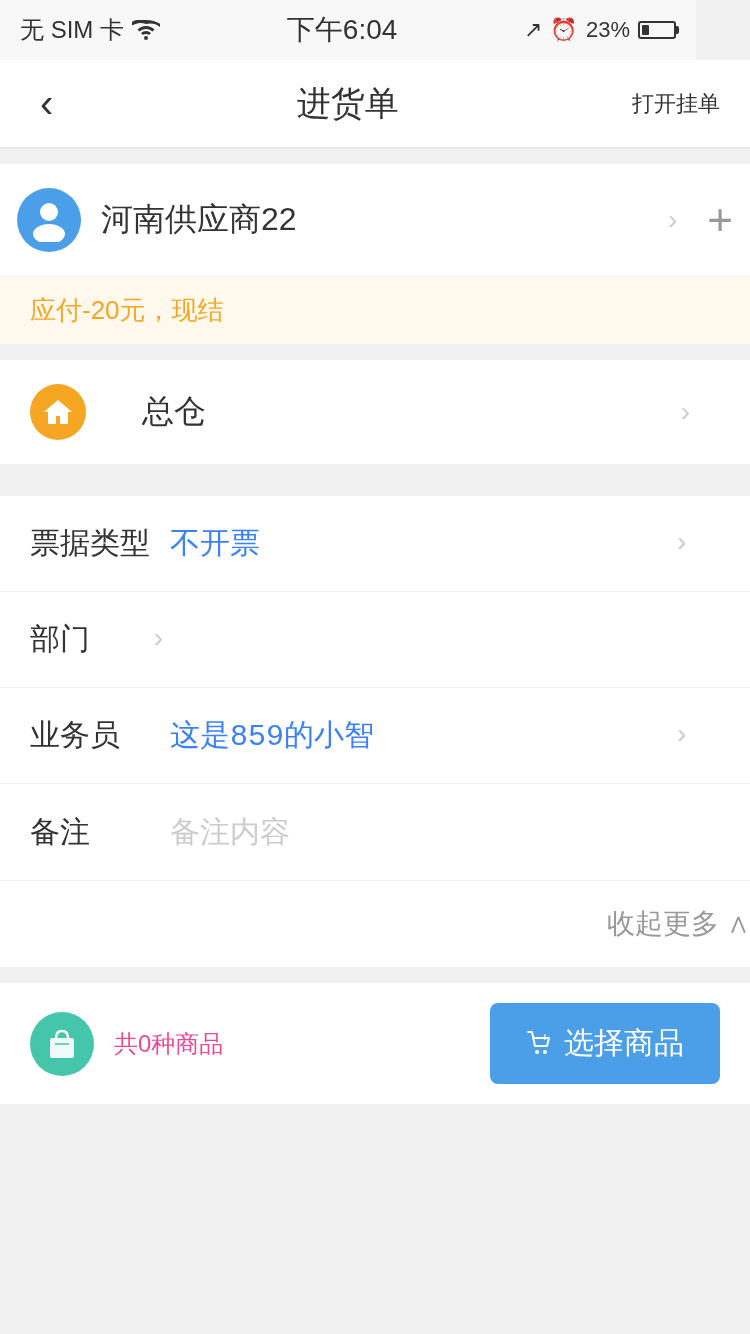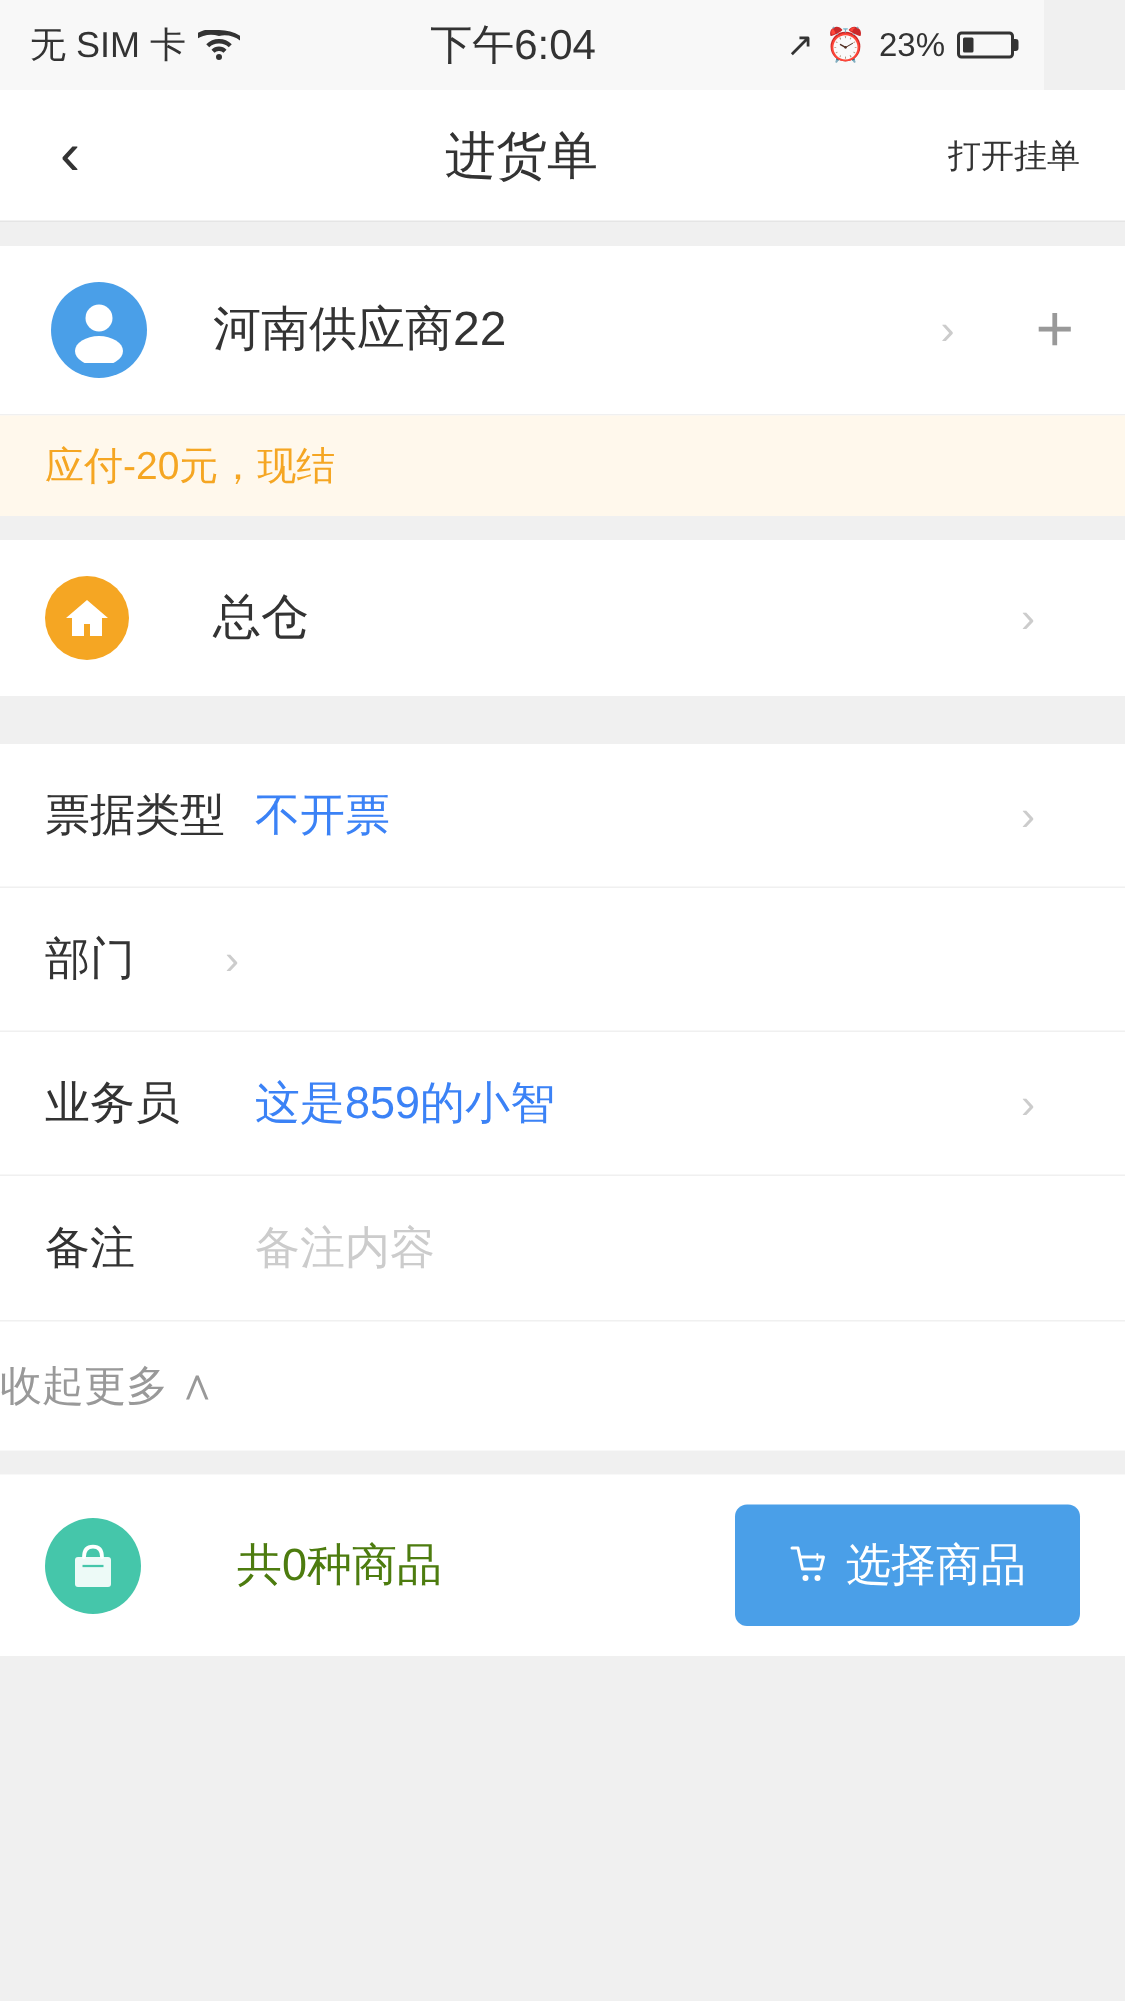--- a/index.html
+++ b/index.html
@@ -80,23 +80,22 @@
     
     .card-section {
       background: #fff;
       margin-bottom: 0;
     }
 
     
     .supplier-row {
       display: flex;
       align-items: center;
-      padding: 24px 34px;
+      padding: 24px 17px;
       border-bottom: 1px solid #f0f0f0;
-      gap: 24px;
     }
     .supplier-avatar {
       width: 64px; height: 64px; border-radius: 50%;
       background: #4a9fe8;
       display: flex; align-items: center; justify-content: center;
       flex-shrink: 0;
       margin-right: 20px;
     }
     .supplier-name {
       flex: 1;
@@ -147,20 +146,21 @@
       flex: 1;
       font-size: 32px;
       color: #333;
       margin-left: 36px;
     }
 
     
     .form-section {
       background: #fff;
       margin-top: 16px;
+      font-family: Liberation Mono, monospace;
     }
     .form-row {
       display: flex;
       align-items: center;
       padding: 0 30px;
       height: 96px;
       border-bottom: 1px solid #f0f0f0;
     }
     .form-row:last-child {
       border-bottom: none;
@@ -182,21 +182,21 @@
       font-size: 30px;
       color: #ccc;
       padding-left: 20px;
     }
 
     
     .collapse-row {
       background: #fff;
       display: flex;
       align-items: center;
-      justify-content: flex-start;
+      justify-content: flex-end;
       padding: 24px 0;
       border-top: 1px solid #f0f0f0;
     }
     .collapse-text {
       font-size: 28px;
       color: #999;
     }
 
     
     .product-bar {
@@ -208,23 +208,22 @@
       gap: 20px;
     }
     .product-icon-wrap {
       width: 64px; height: 64px; border-radius: 50%;
       background: #45c6aa;
       display: flex; align-items: center; justify-content: center;
       flex-shrink: 0;
     }
     .product-count {
       flex: 1;
-      font-size: 30px;
-      color: #4d7c0f;
-      margin-left: 44px;
+      font-size: 24px;
+      color: #ec4899;
     }
     .select-product-btn {
       background: #4a9fe8;
       color: #fff;
       font-size: 30px;
       border: none;
       border-radius: 8px;
       padding: 20px 36px;
       display: flex;
       align-items: center;

